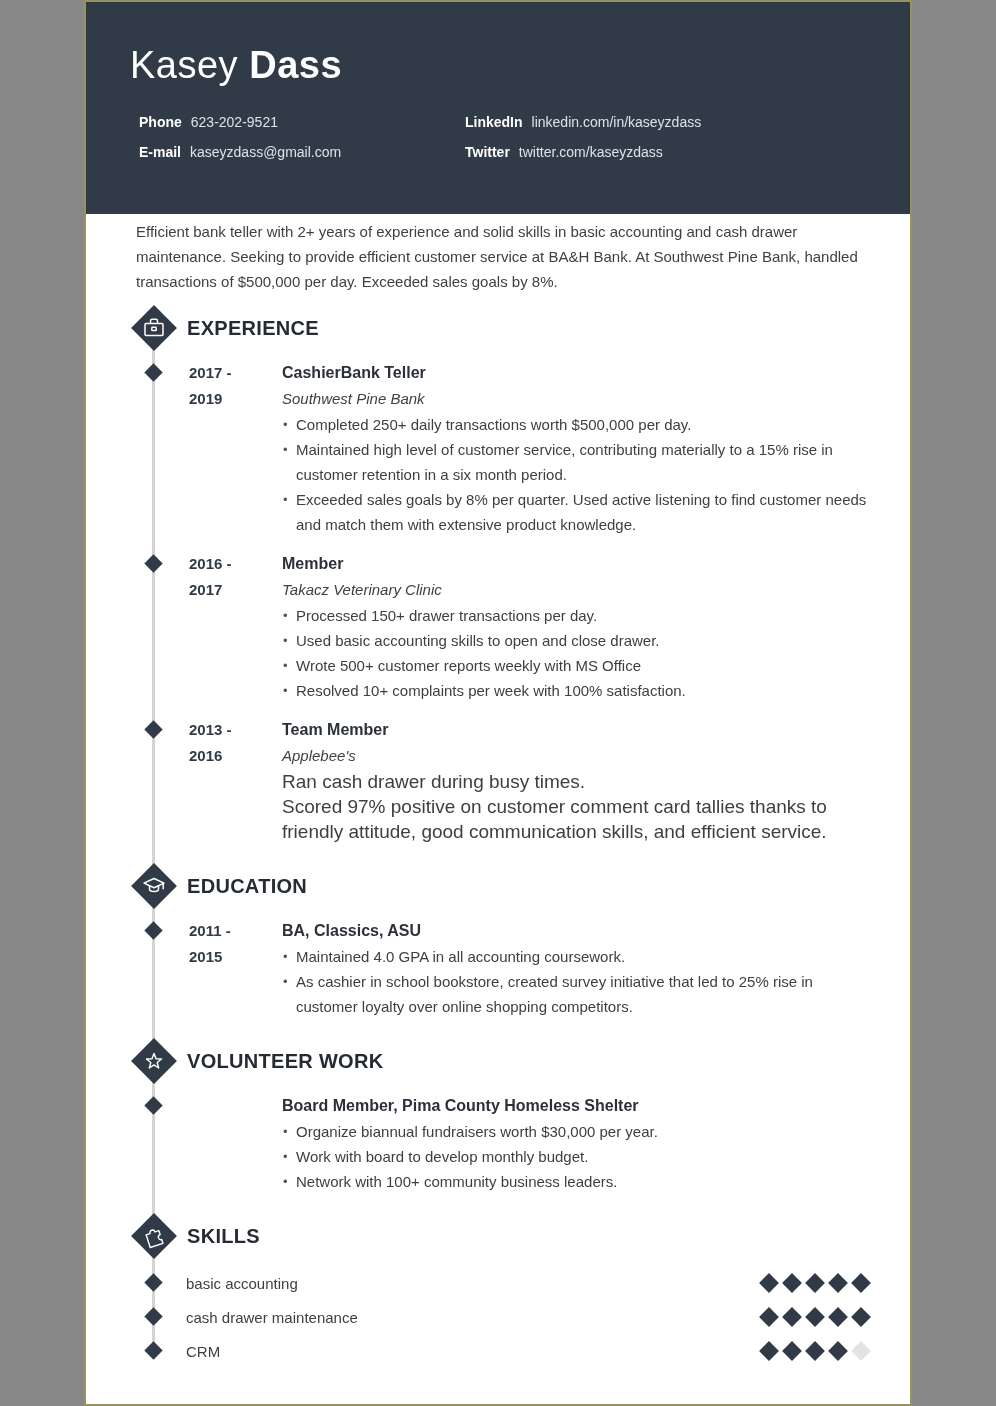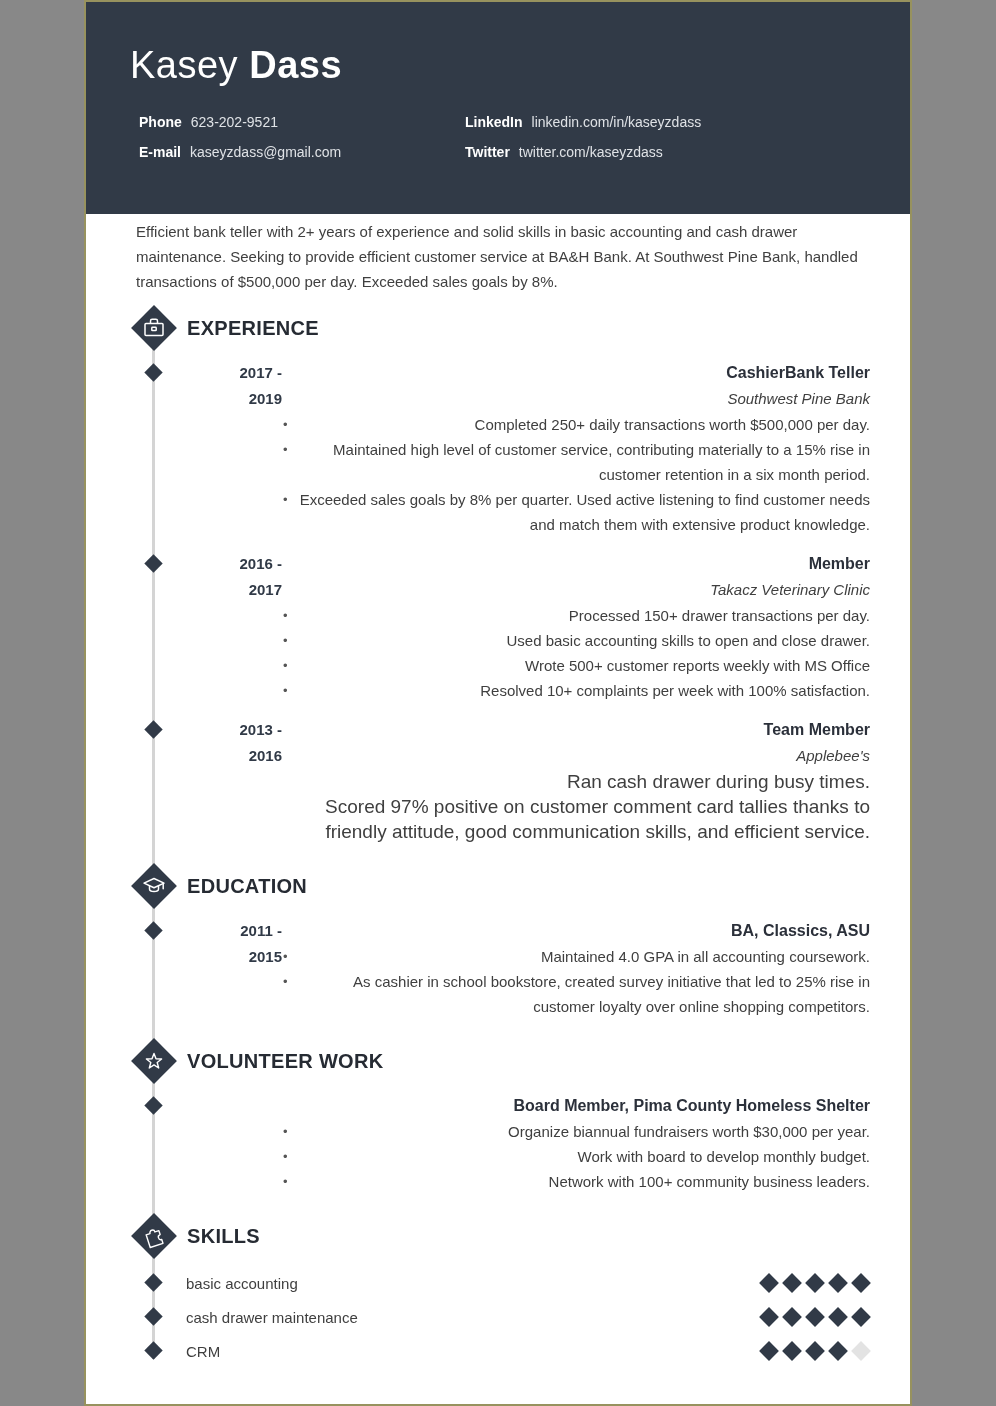--- a/index.html
+++ b/index.html
@@ -42,22 +42,22 @@
     font-size:20px;font-weight:bold;color:#262b33;margin-left:9px;letter-spacing:.3px;
   }
   .diamond-badge{flex:0 0 48px;}
   
   .entry{position:relative;display:flex;margin:4px 40px 14px 103px;}
   .marker{
     position:absolute;left:-42px;top:6px;width:13px;height:13px;
     background:var(--dark);transform:rotate(45deg);
   }
   .dates{width:93px;flex-shrink:0;font-size:15px;font-weight:bold;
-    color:var(--dark);line-height:26px;text-align:right;}
-  .content{flex:1;text-align:right;}
+    color:var(--dark);line-height:26px;}
+  .content{flex:1;}
   .entry-title{font-size:16px;font-weight:bold;color:#2b303a;line-height:26px;}
   .company{font-size:15px;font-style:italic;color:var(--body-text);line-height:26px;}
   .bullets{list-style:none;}
   .bullets li{
     position:relative;padding-left:14px;font-size:15px;line-height:25px;color:var(--body-text);
   }
   .bullets li::before{
     content:"\2022";position:absolute;left:1px;top:0;color:#555;font-size:13px;
   }
   .paras p{font-size:19px;line-height:25px;color:var(--body-text);}

